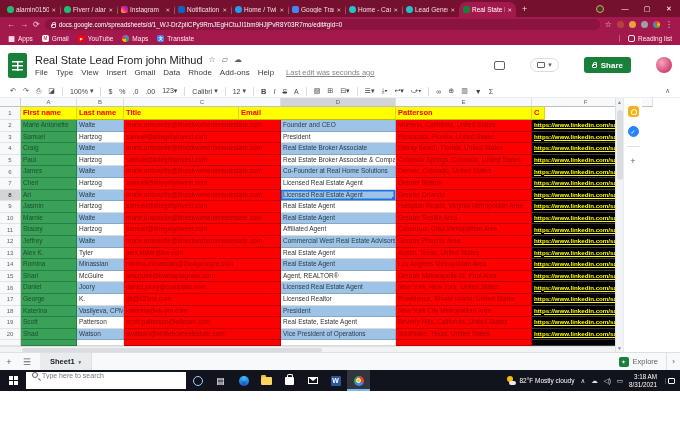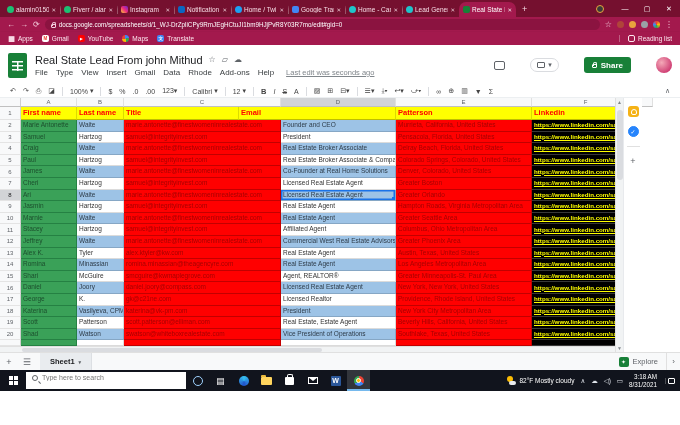--- a/index.html
+++ b/index.html
@@ -139,21 +139,21 @@
   .dl-fico::after{content:"";position:absolute;left:1.5px;bottom:1.5px;width:5px;height:4px;background:#4285f4;}
   .dl-caret{font-size:6px;margin-left:3px;}
   .showall{margin-left:auto;background:#fff;color:#a3194d;font-weight:bold;border-radius:2px;padding:2px 7px;}
   .dl-close{width:16px;text-align:center;font-size:8px;}
 
   
   .taskbar{height:21px;background:#11141d;display:flex;align-items:center;color:#fff;}
   .startbtn{width:26px;height:100%;display:flex;align-items:center;justify-content:center;}
   .winlogo{width:9px;height:9px;display:grid;grid-template-columns:1fr 1fr;grid-template-rows:1fr 1fr;gap:1px;}
   .winlogo span{background:#fff;}
-  .searchbox{width:160px;height:17px;background:#fff;display:flex;align-items:flex-end;gap:4px;padding:8px 6px;flex:none;}
+  .searchbox{width:160px;height:17px;background:#fff;display:flex;align-items:flex-start;gap:4px;padding:0 6px;flex:none;}
   .searchbox input{border:none;outline:none;font-size:7px;color:#444;width:100%;font-family:"Liberation Sans",sans-serif;background:transparent;}
   .lens{width:6px;height:6px;border:1.2px solid #5f6368;border-radius:50%;position:relative;flex:none;}
   .lens::after{content:"";position:absolute;width:3px;height:1.2px;background:#5f6368;transform:rotate(45deg);left:5px;top:6px;}
   .tbicon{width:23px;height:100%;display:flex;align-items:center;justify-content:center;font-size:9px;}
   .tbicon.active{background:rgba(255,255,255,.14);box-shadow:inset 0 -2px 0 #76b9ed;}
   .circ{width:10px;height:10px;border-radius:50%;}
   .cortana{border:1.5px solid #9fd2ff;background:transparent;}
   .edge{background:conic-gradient(#35c1f1,#2052cb,#35c1f1);}
   .folder{width:11px;height:8px;background:#ffd45e;border-radius:1px;position:relative;}
   .folder::before{content:"";position:absolute;top:-2px;left:0;width:5px;height:2px;background:#e8b93c;border-radius:1px 1px 0 0;}
@@ -381,21 +381,20 @@
           </div>
       </div>
       <div class="gridbody">
           <div class="row header-row">
             <div class="rownum">1</div>
             <div class="cell hcell" style="width: 56px;">First name</div>
             <div class="cell hcell" style="width: 47px;">Last name</div>
             <div class="cell hcell" style="width: 115px;">Title</div>
             <div class="cell hcell" style="width: 157px;">Email</div>
             <div class="cell hcell" style="width: 136px;">Patterson</div>
-            <div class="cell hcell" style="width: 108px;">Linkedin</div>
             <div class="cell hcell" style="width: 13px;">C</div>
           </div>
           <div class="row">
             <div class="rownum">2</div>
             <div class="cell c-green" style="width: 56px;">Marie Antonette</div>
             <div class="cell c-blue" style="width: 47px;">Waite</div>
             <div class="cell c-red" style="width: 157px;">marie.antonette@finestwomeninrealestate.com</div>
             <div class="cell c-blue" style="width: 115px;">Founder and CEO</div>
             <div class="cell c-red" style="width: 136px;">Murrieta, California, United States</div>
             <div class="cell c-black" style="width: 108px;">https://www.linkedin.com/sales/</div>

